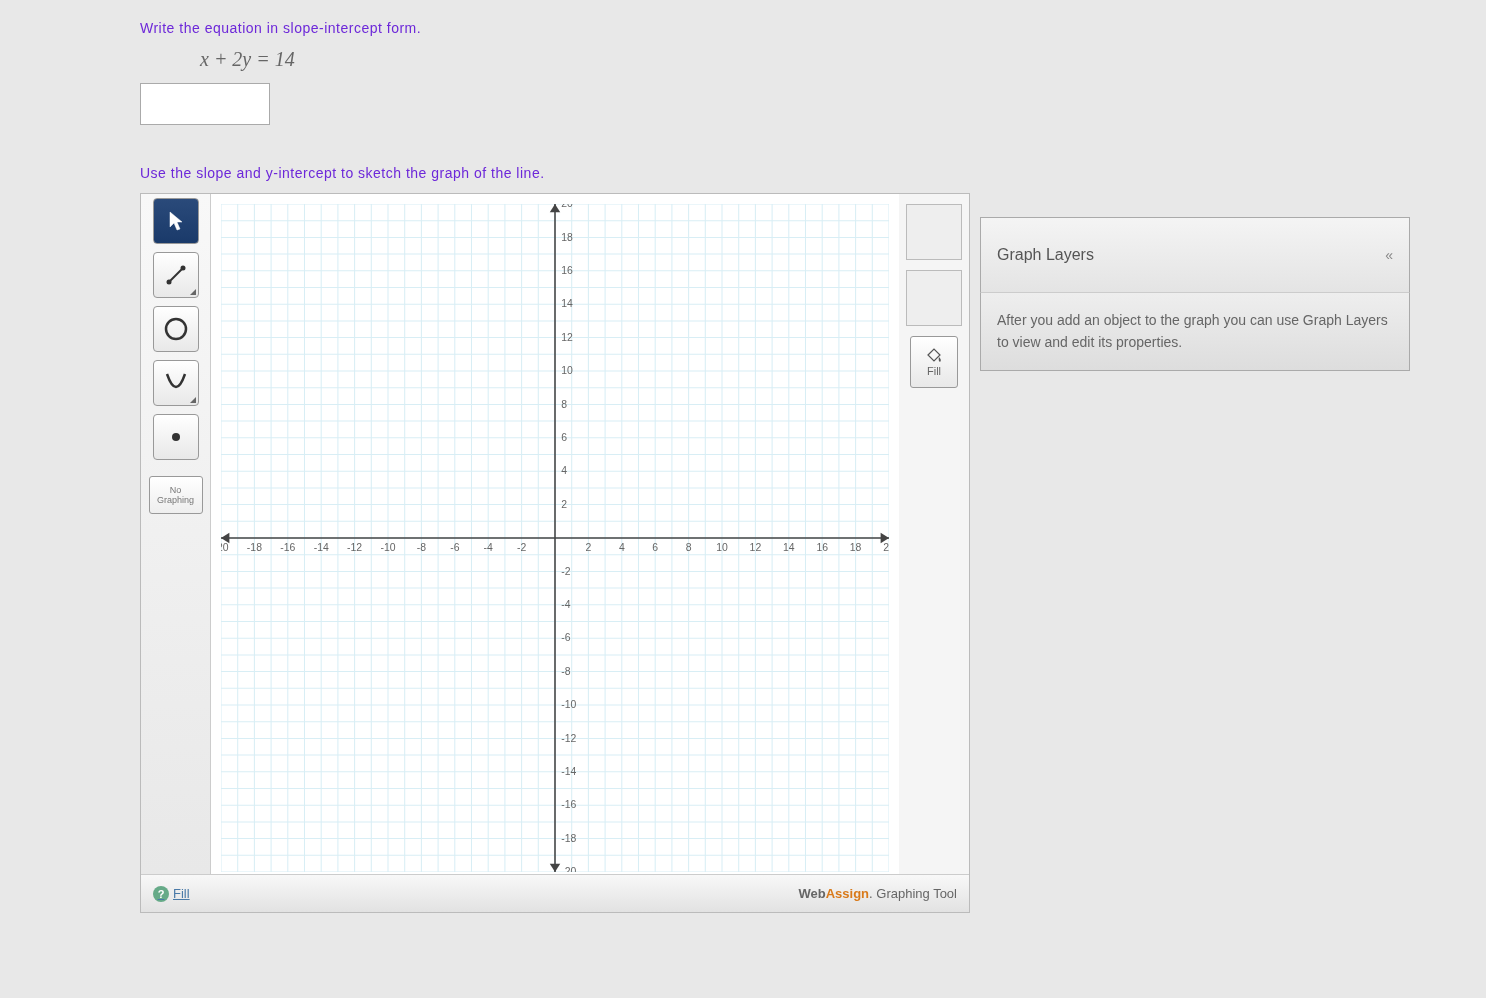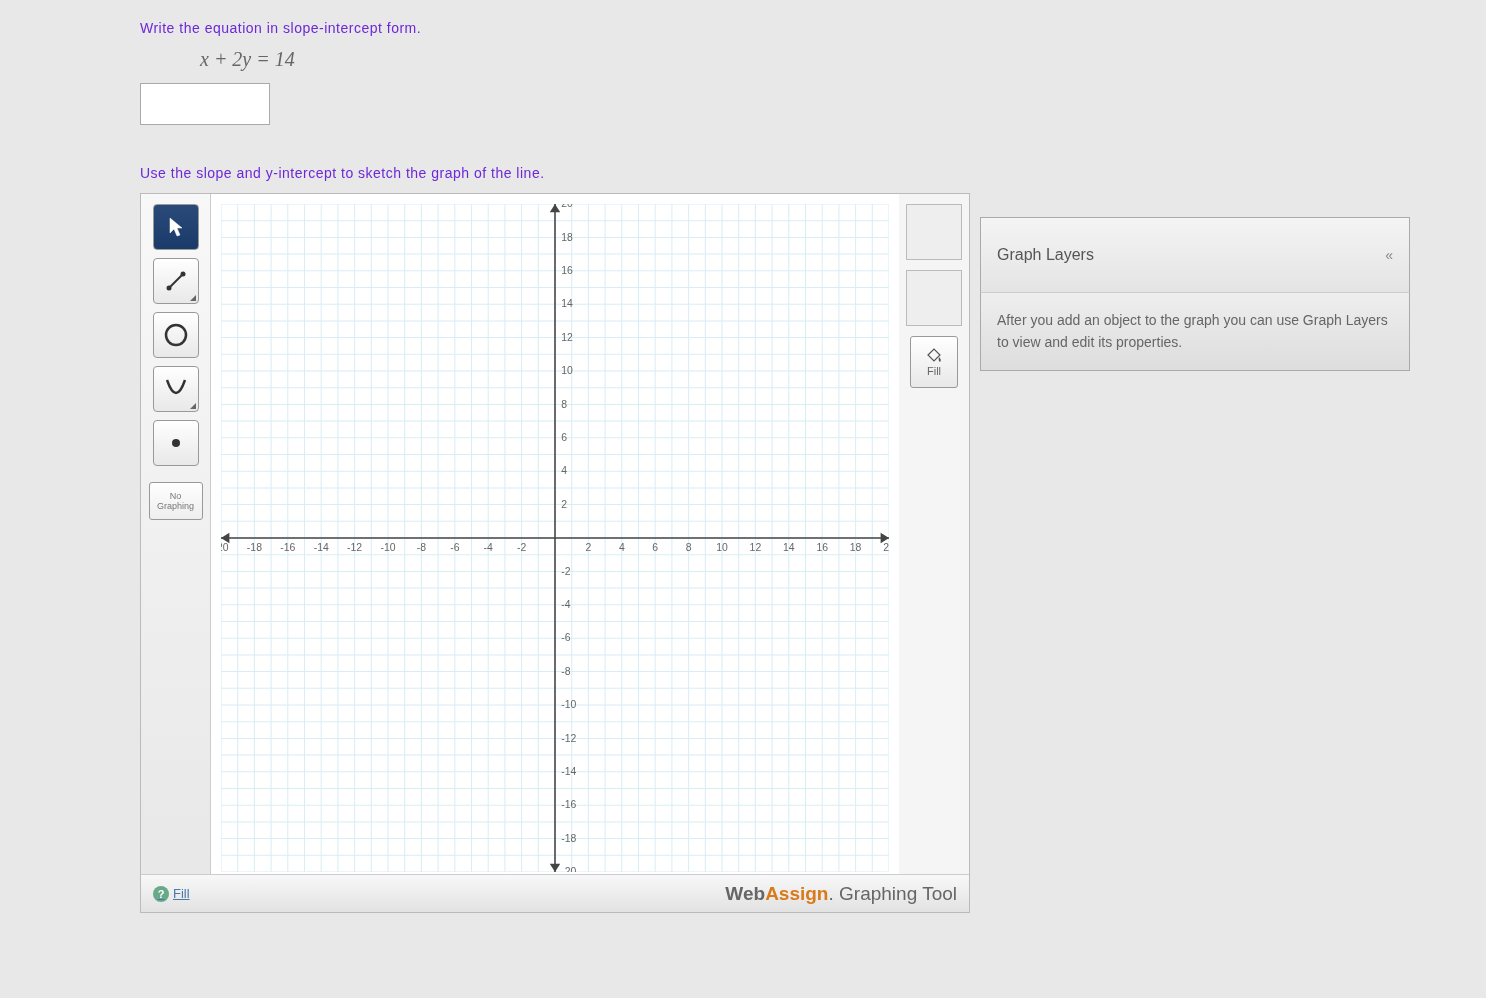--- a/index.html
+++ b/index.html
@@ -42,21 +42,21 @@
       flex-direction: column;
     }
     .graph-body { flex: 1; display: flex; }
     .toolbar {
       width: 70px;
       background: linear-gradient(#f8f8f8,#e8e8e8);
       border-right: 1px solid #ccc;
       display: flex;
       flex-direction: column;
       align-items: center;
-      padding-top: 10px;
+      padding-top: 4px;
       gap: 8px;
     }
     .tool-btn {
       width: 46px;
       height: 46px;
       border: 1px solid #999;
       border-radius: 4px;
       background: linear-gradient(#fff,#e8e8e8);
       display: flex;
       align-items: center;
@@ -141,21 +141,21 @@
       padding: 0 12px;
       font-size: 13px;
       background: linear-gradient(#f8f8f8,#e2e2e2);
     }
     .help-link { color: #4a7aa8; text-decoration: underline; cursor: pointer; display:flex; align-items:center; gap:4px;}
     .help-icon {
       width: 16px; height: 16px; border-radius: 50%;
       background: #6a8; color: #fff; font-size: 11px; font-weight: bold;
       display: inline-flex; align-items:center; justify-content:center;
     }
-    .footer-brand { color: #666; font-size: 19px; }
+    .footer-brand { color: #666; font-size: 13px; }
     .footer-brand b { font-weight: bold; }
     .orange { color: #d97a1a; }
     .layers-panel {
       width: 430px;
       margin-top: 24px;
     }
     .layers-header {
       background: linear-gradient(#f4f4f4,#e4e4e4);
       border: 1px solid #aaa;
       border-bottom: 1px solid #ccc;

